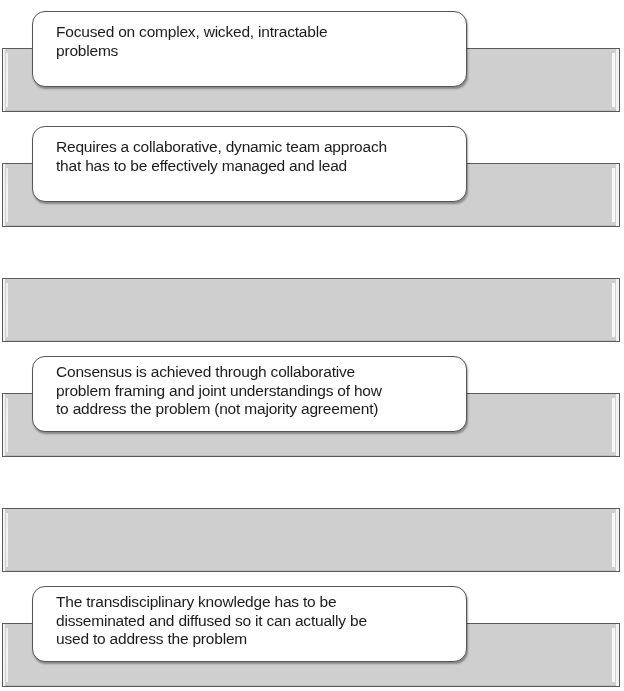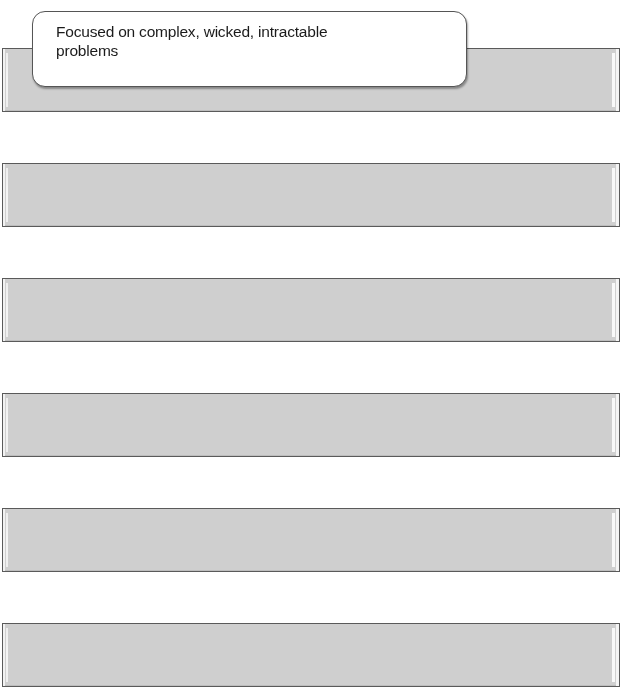--- a/index.html
+++ b/index.html
@@ -73,29 +73,43 @@
 <div class="step" style="top:0px;padding-left:40px;">
   <div class="base" style="top:48px;"></div>
   <div class="card two-line" style="top:11px;">
     <div class="txt">Focused on complex, wicked, intractable
 problems</div>
   </div>
 </div>
 
 <div class="step" style="top:0px;">
   <div class="base" style="top:163px;"></div>
+  <div class="card two-line" style="top:126px;">
+    <div class="txt">Requires a collaborative, dynamic team approach
+that has to be effectively managed and lead</div>
+  </div>
 </div>
 
 <div class="step" style="top:0px;">
   <div class="base" style="top:278px;"></div>
 </div>
 
 <div class="step" style="top:0px;">
   <div class="base" style="top:393px;"></div>
+  <div class="card three-line" style="top:356px;">
+    <div class="txt">Consensus is achieved through collaborative
+problem framing and joint understandings of how
+to address the problem (not majority agreement)</div>
+  </div>
 </div>
 
 <div class="step" style="top:0px;">
   <div class="base" style="top:508px;"></div>
 </div>
 
 <div class="step" style="top:0px;">
   <div class="base" style="top:623px;"></div>
+  <div class="card three-line" style="top:586px;">
+    <div class="txt">The transdisciplinary knowledge has to be
+disseminated and diffused so it can actually be
+used to address the problem</div>
+  </div>
 </div>
 
 </body></html>

